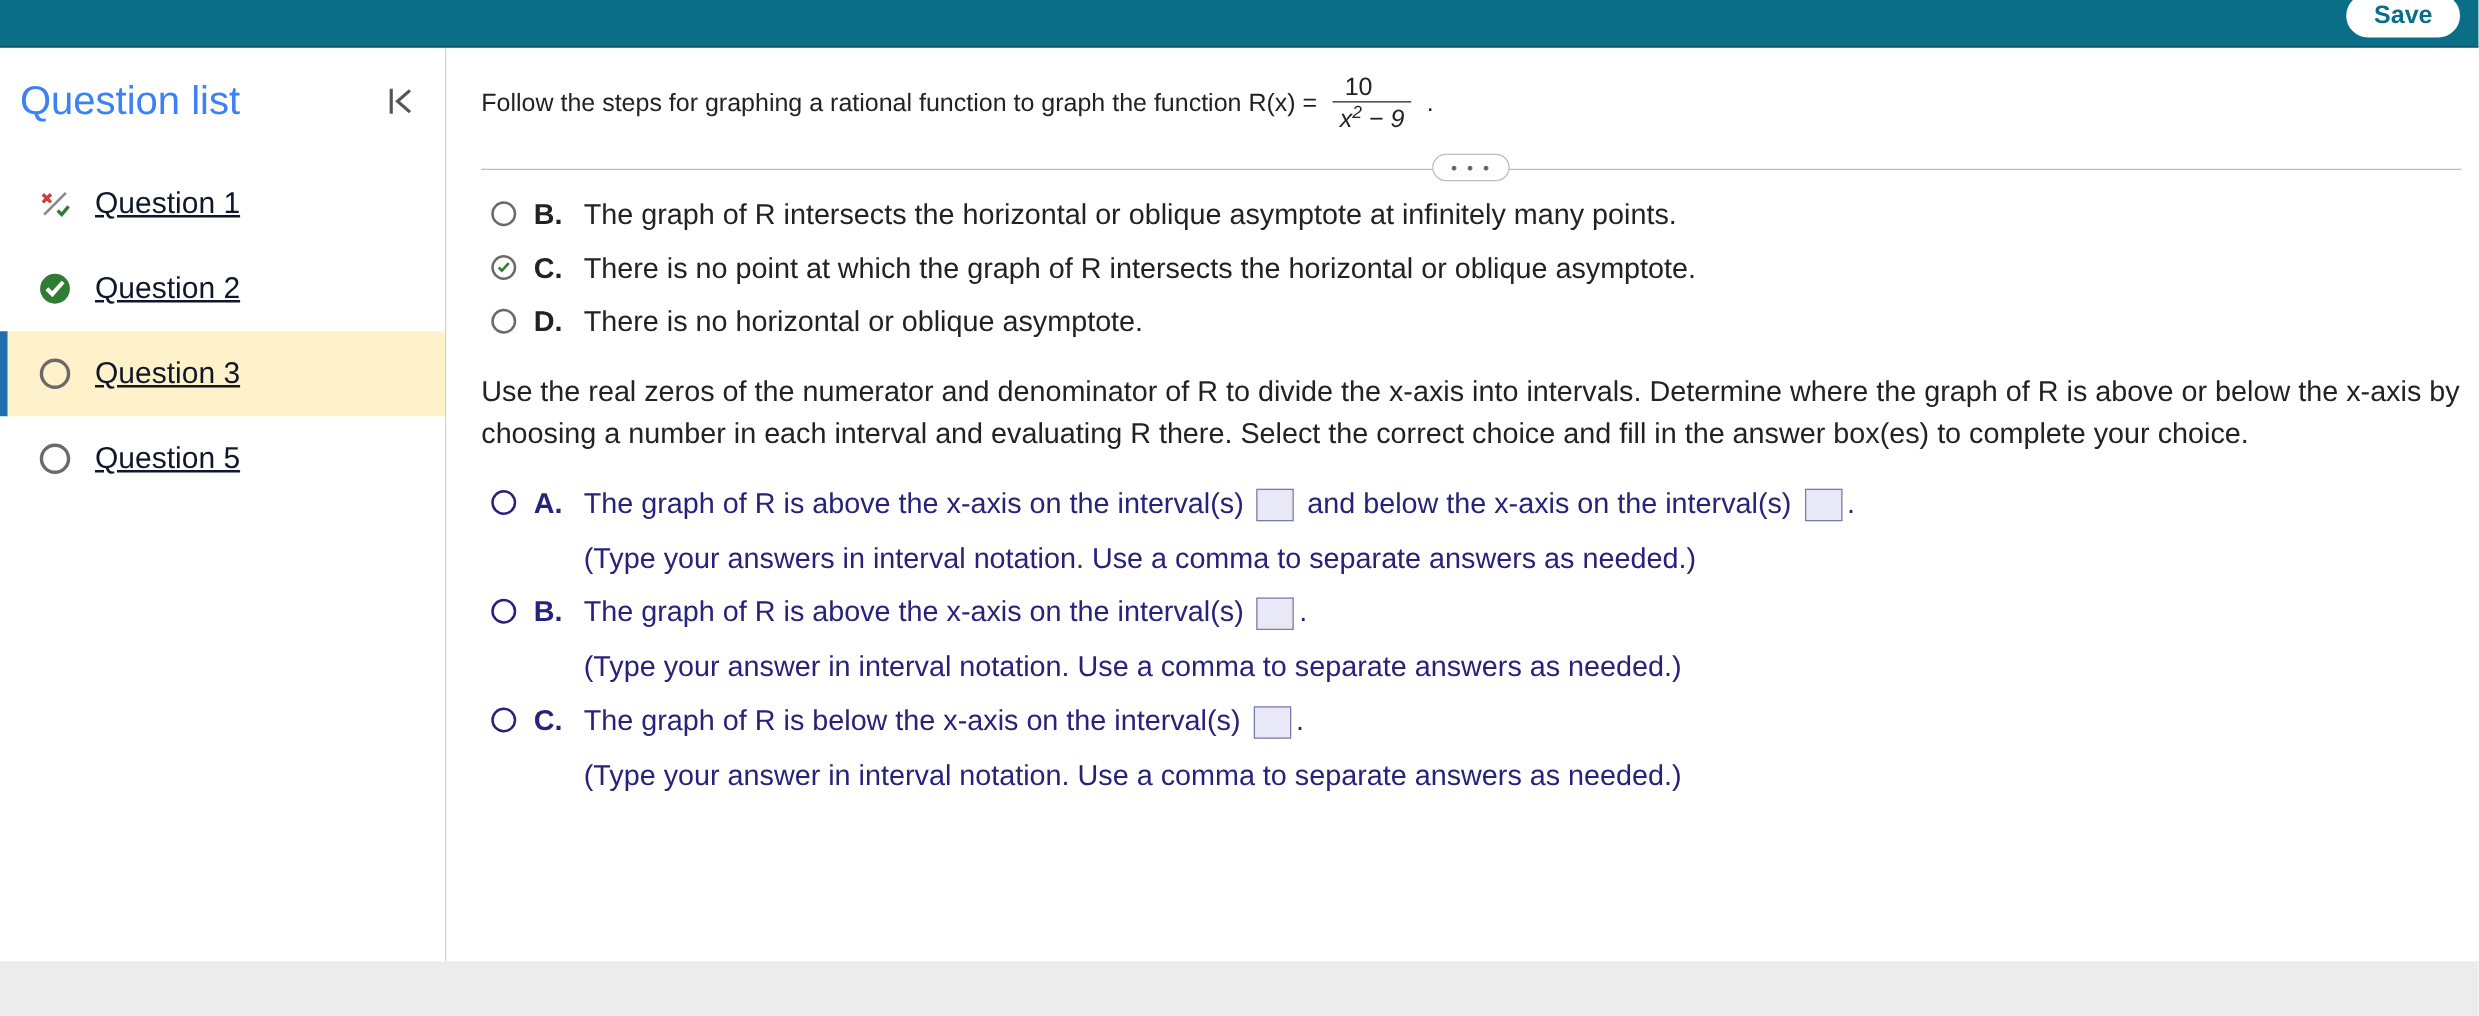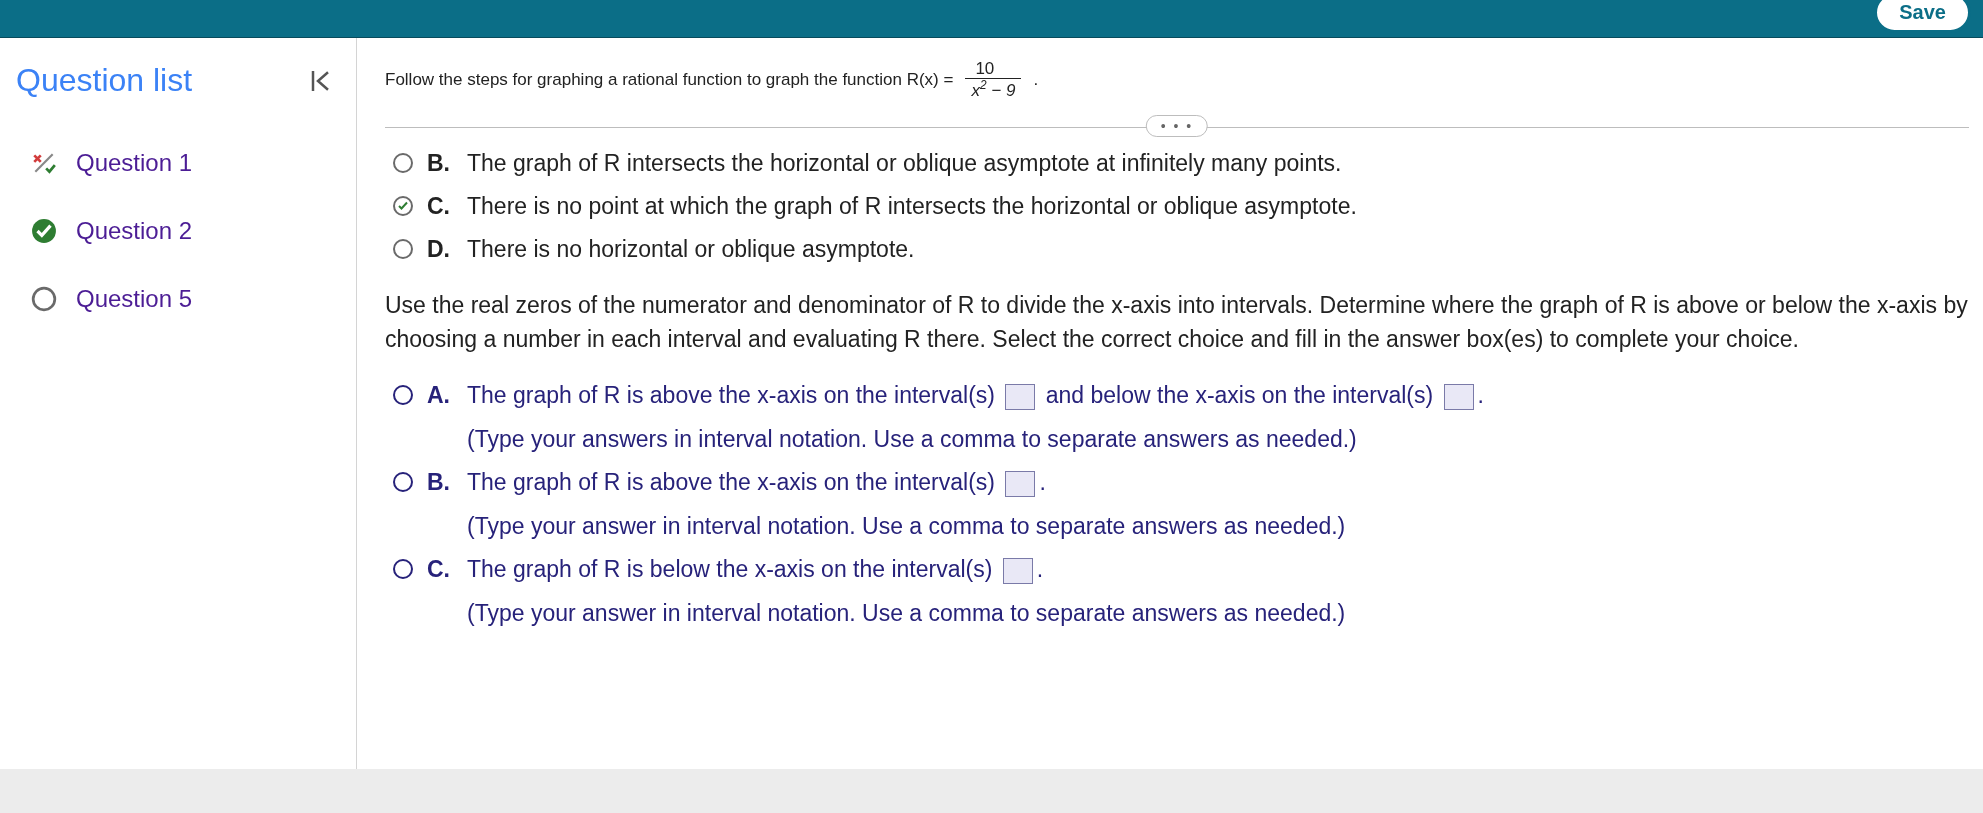--- a/index.html
+++ b/index.html
@@ -6,25 +6,25 @@
   html, body { width: 100%; height: 100%; font-family: Arial, Helvetica, sans-serif; background: #f5f5f5; }
   .page { width: 1983px; height: 813px; display: flex; flex-direction: column; background: #fff; overflow: hidden; }
   .topbar { height: 38px; background: #0b6e87; border-bottom: 1px solid #084b5c; position: relative; }
   .save-btn { position: absolute; right: 12px; top: -8px; background: #fff; color: #0b6e87; border: 3px solid #0b6e87; border-radius: 22px; padding: 6px 22px; font-size: 20px; font-weight: 700; cursor: pointer; }
   .body { flex: 1; display: flex; min-height: 0; }
   .sidebar { width: 357px; border-right: 1px solid #d4d4d4; background: #fff; display: flex; flex-direction: column; }
   .sidebar-head { display: flex; align-items: center; justify-content: space-between; padding: 24px 16px 30px 16px; }
   .sidebar-title { font-size: 32px; color: #3b82f6; font-weight: 400; }
   .collapse-icon { width: 34px; height: 34px; display: flex; align-items: center; justify-content: center; cursor: pointer; color: #555; }
   .qlist { display: flex; flex-direction: column; }
-  .qitem { display: flex; align-items: center; gap: 18px; padding: 20px 16px 20px 24px; font-size: 24px; cursor: pointer; border-left: 6px solid transparent; color: #4c1d95; }
+  .qitem { display: flex; align-items: center; gap: 18px; padding: 20px 16px 20px 24px; font-size: 24px; cursor: pointer; border-left: 6px solid transparent; color: #0f172a; text-decoration: underline; }
   .qitem.active { background: #fff1c9; border-left-color: #1f6fb0; }
   .qicon { width: 28px; height: 28px; display: flex; align-items: center; justify-content: center; flex-shrink: 0; }
   .content { flex: 1; padding: 22px 14px 20px 28px; overflow: auto; color: #222; }
-  .prompt { font-size: 17px; display: flex; align-items: center; flex-wrap: wrap; gap: 6px; }
+  .prompt { font-size: 20px; display: flex; align-items: center; flex-wrap: wrap; gap: 6px; }
   .frac { display: inline-flex; flex-direction: column; line-height: 1.05; margin: 0 6px; vertical-align: middle; }
   .frac .num { border-bottom: 1.5px solid #222; padding: 0 10px; }
   .frac .den { padding: 0 6px; font-style: italic; }
   .sep-wrap { position: relative; margin: 28px 0 14px 0; }
   .sep-line { border: none; border-top: 1px solid #bdbdbd; }
   .sep-pill { position: absolute; top: -12px; left: 50%; transform: translateX(-50%); background: #fff; border: 1px solid #bdbdbd; border-radius: 14px; padding: 2px 14px; color: #666; letter-spacing: 2px; font-size: 14px; cursor: pointer; }
   .opt-row { display: flex; align-items: flex-start; gap: 14px; padding: 8px 0 8px 8px; font-size: 23px; }
   .radio { width: 20px; height: 20px; border: 2px solid #6a6a6a; border-radius: 50%; flex-shrink: 0; margin-top: 3px; cursor: pointer; display:flex; align-items:center; justify-content:center; }
   .radio .mark { width: 12px; height: 12px; color: #2e7d32; }
   .opt-letter { font-weight: 700; color: #222; width: 26px; flex-shrink: 0; }
@@ -68,20 +68,28 @@
           <span>Question 1</span>
         </div>
         <div class="qitem">
           <span class="qicon">
             <svg width="26" height="26" viewBox="0 0 24 24">
               <circle cx="12" cy="12" r="11" fill="#2e7d32"></circle>
               <path d="M6 12 l4 4 l8 -9" stroke="#fff" stroke-width="3" fill="none"></path>
             </svg>
           </span>
           <span>Question 2</span>
+        </div>
+        <div class="qitem active">
+          <span class="qicon">
+            <svg width="26" height="26" viewBox="0 0 24 24">
+              <circle cx="12" cy="12" r="10" fill="none" stroke="#6a6a6a" stroke-width="2.5"></circle>
+            </svg>
+          </span>
+          <span>Question 3</span>
         </div>
         <div class="qitem">
           <span class="qicon">
             <svg width="26" height="26" viewBox="0 0 24 24">
               <circle cx="12" cy="12" r="10" fill="none" stroke="#6a6a6a" stroke-width="2.5"></circle>
             </svg>
           </span>
           <span>Question 5</span>
         </div>
       </div>

